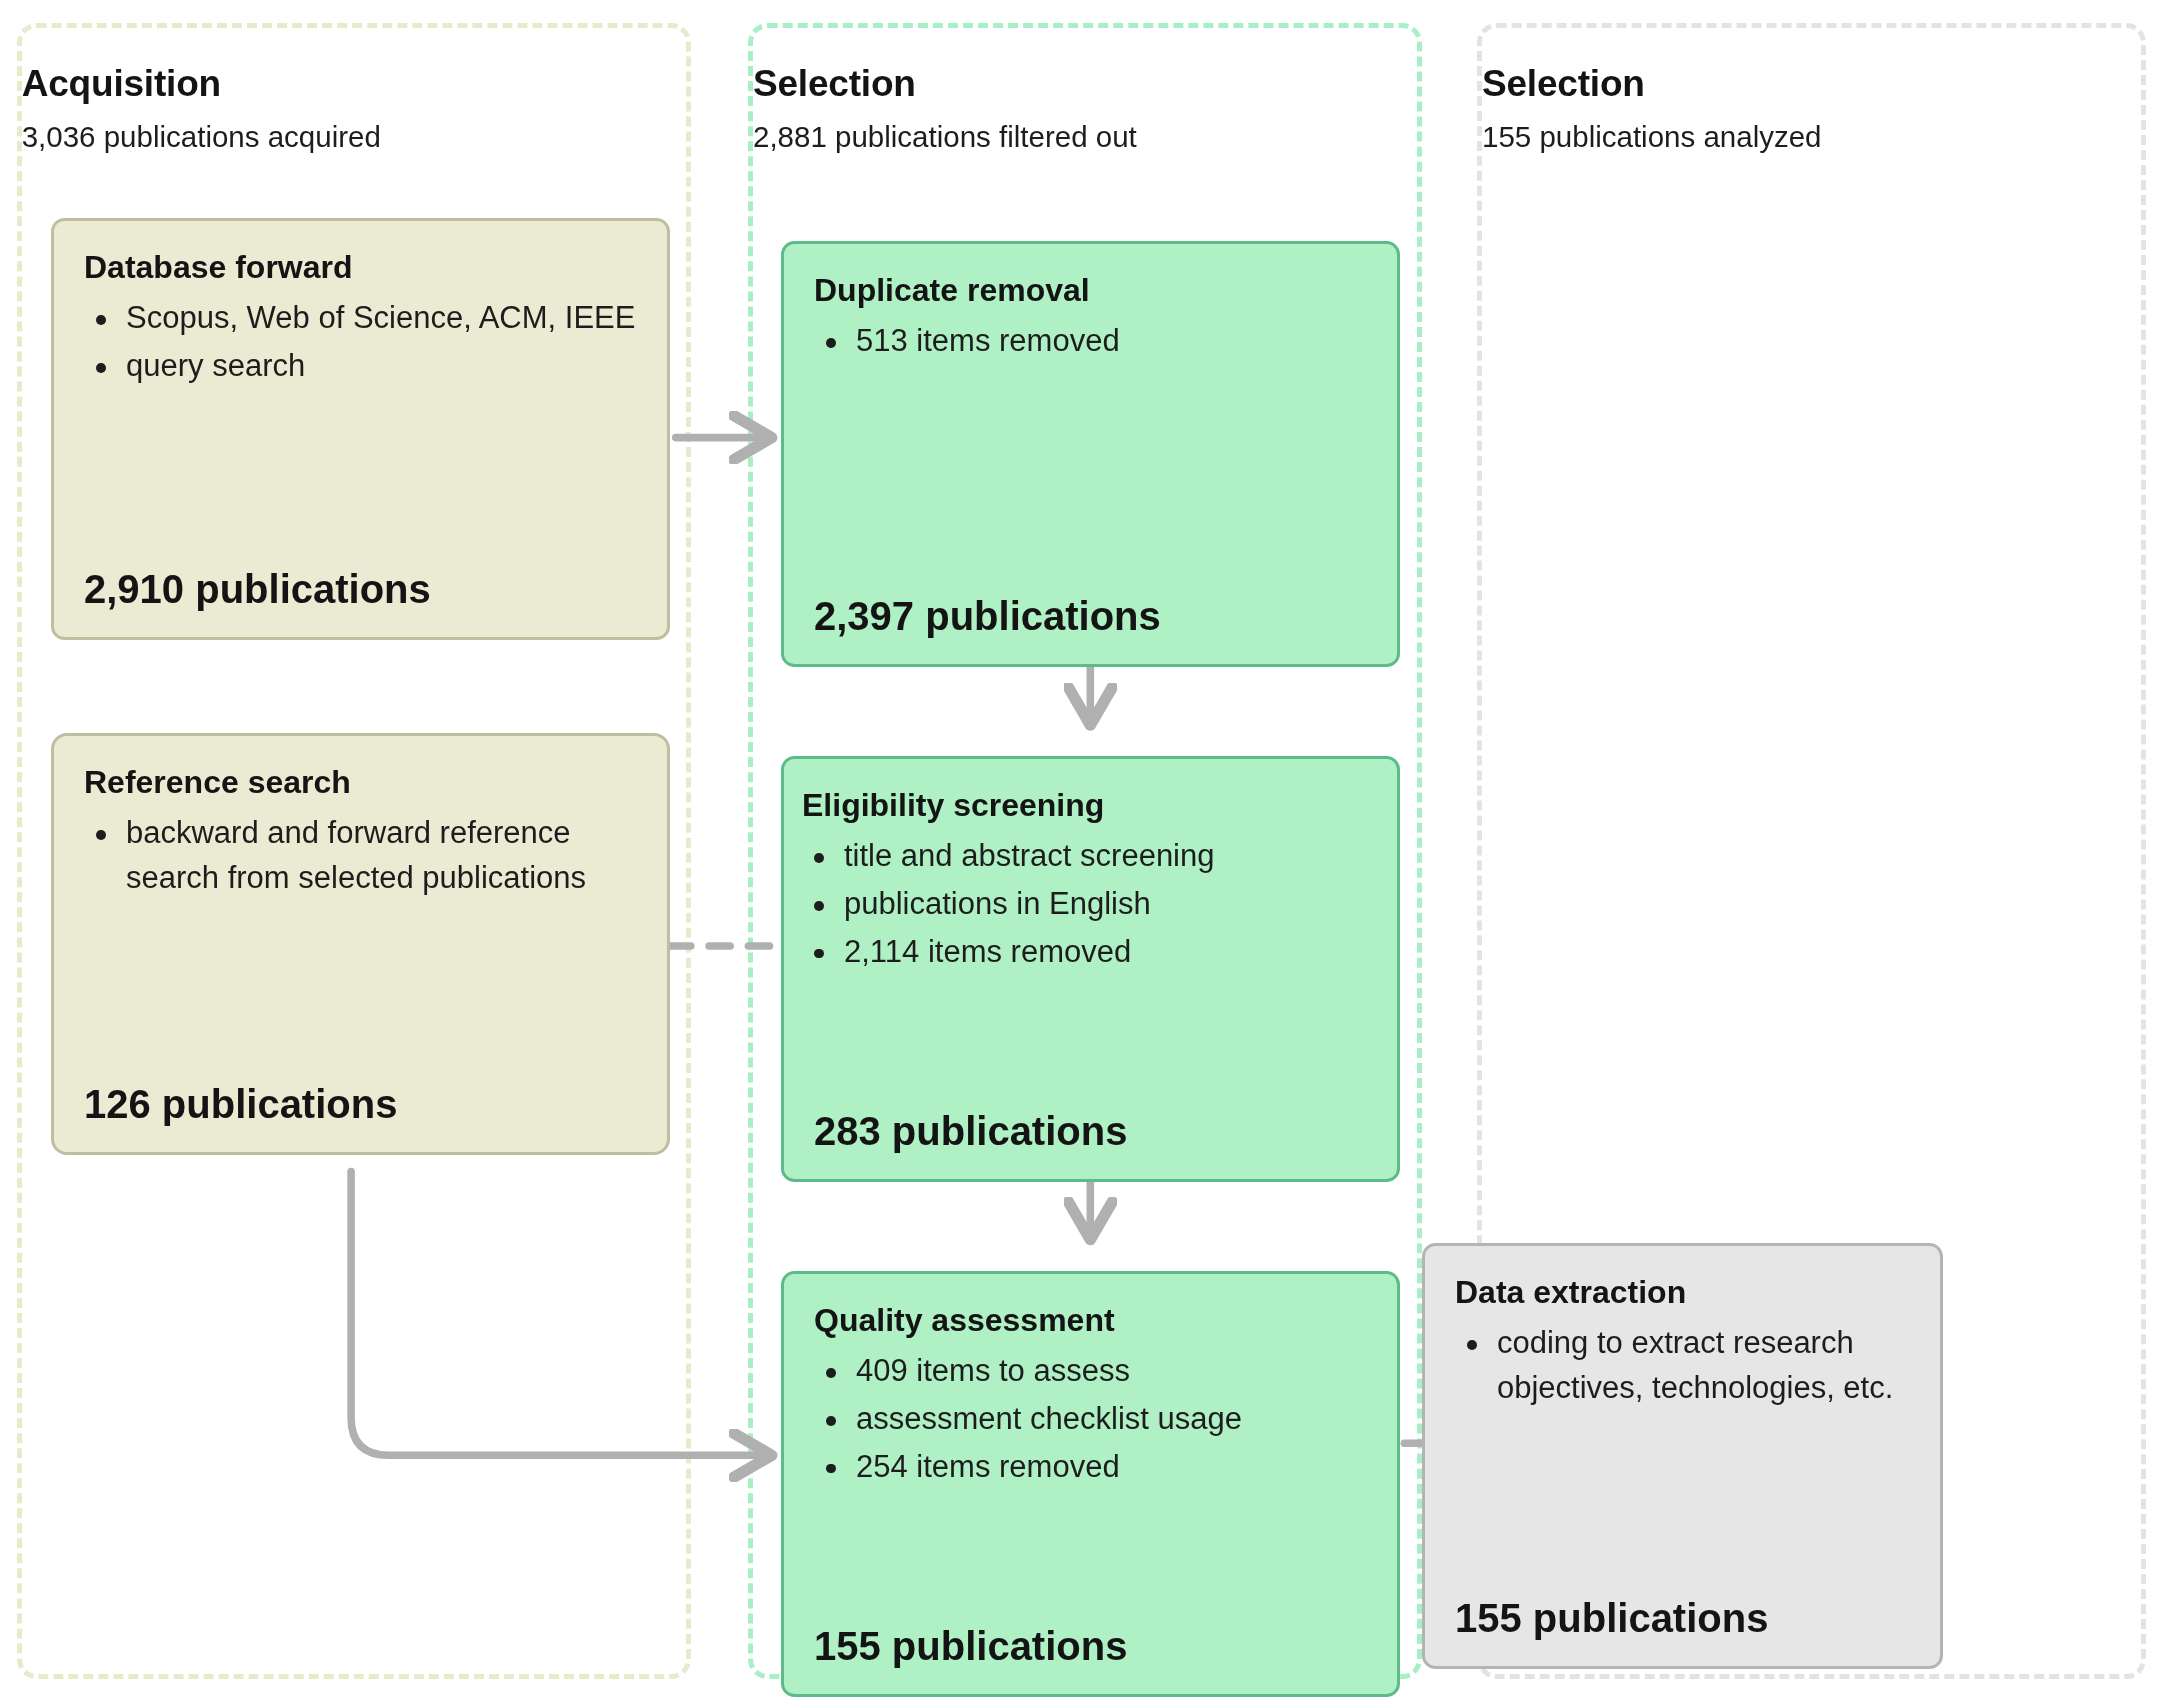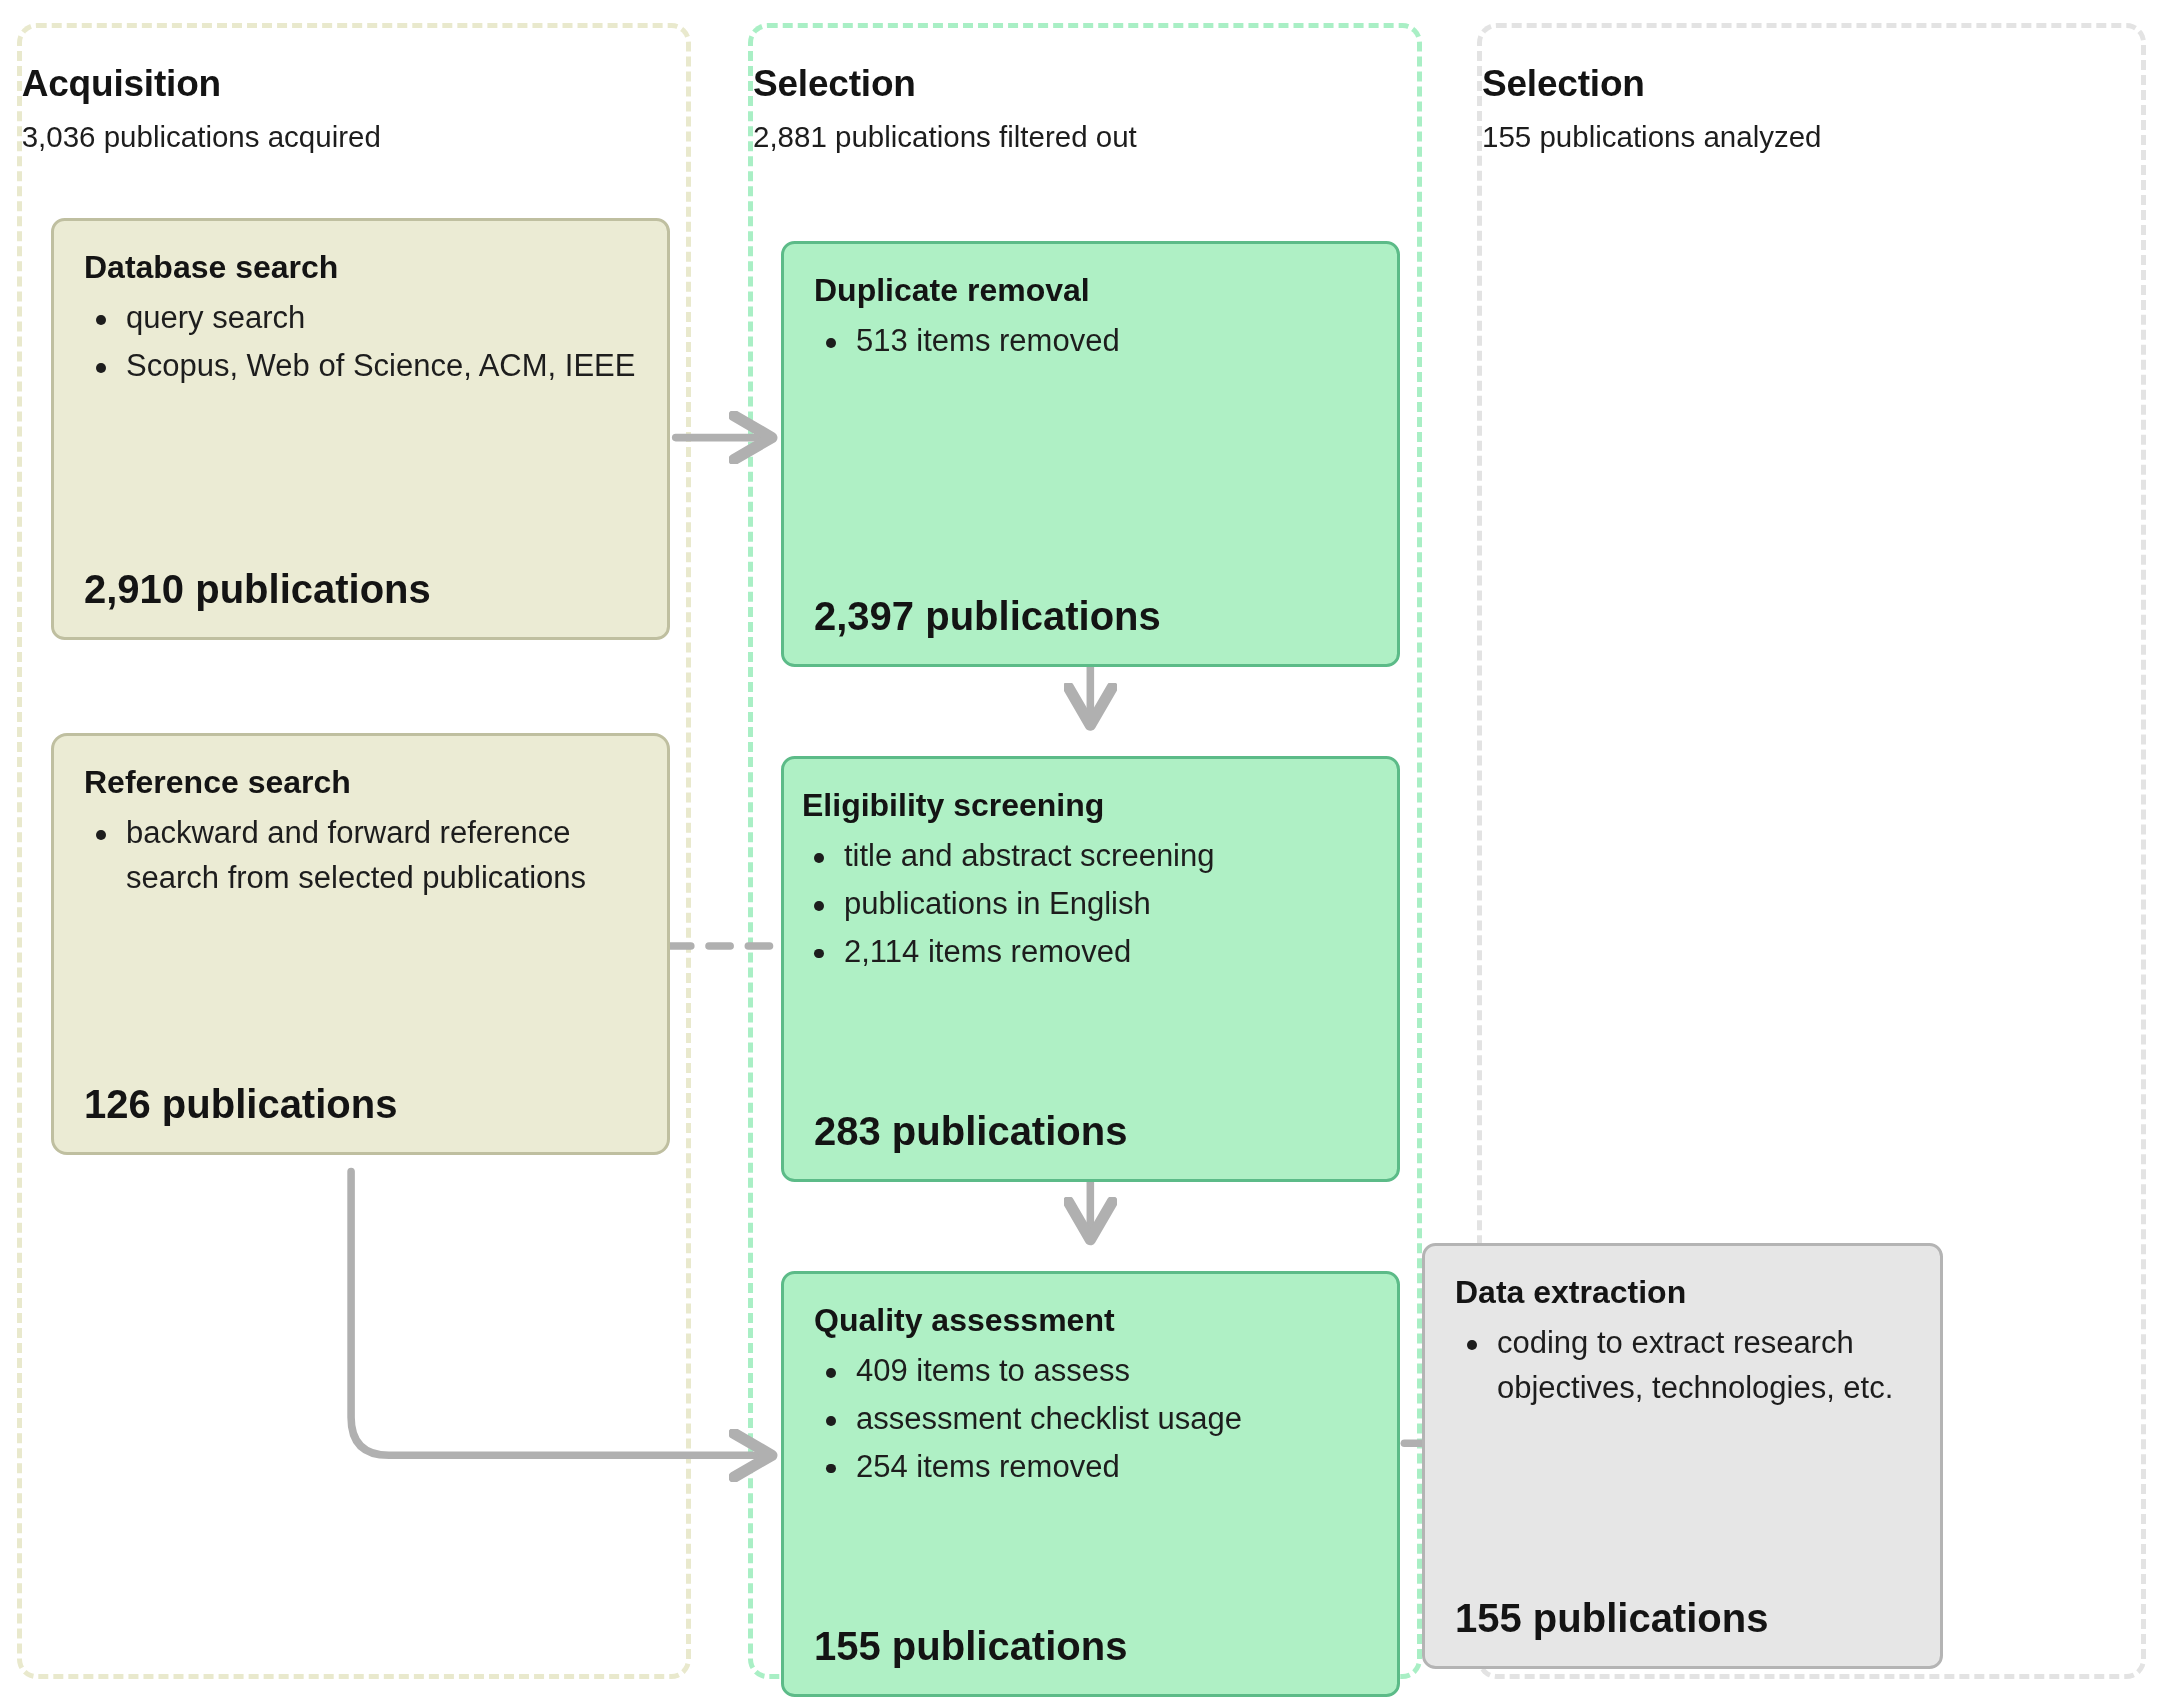--- a/index.html
+++ b/index.html
@@ -179,24 +179,24 @@
     <g>
       <path d="M 464 1548 L 464 1873 Q 464 1923 514 1923 L 1016 1923" fill="none" stroke="#b0b0b0" stroke-width="10" stroke-linecap="round" stroke-linejoin="round" marker-end="url(#arrowhead)"></path>
     </g>
 
     <g>
       <line x1="1856" y1="1907" x2="1975" y2="1907" stroke="#b0b0b0" stroke-width="10" stroke-linecap="round" marker-end="url(#arrowhead)"></line>
     </g>
   </svg>
 
   <div class="card card-cream" id="card-database">
-    <div class="card-title">Database search</div>
-    <ul class="card-list">
+    <div class="card-title">Database forward</div>
+    <ul class="card-list">
+      <li><span class="bullet"></span><span>Scopus, Web of Science, ACM, IEEE</span></li>
       <li><span class="bullet"></span><span>query search</span></li>
-      <li><span class="bullet"></span><span>Scopus, Web of Science, ACM, IEEE</span></li>
     </ul>
     <div class="card-total">2,910 publications</div>
   </div>
 
   <div class="card card-cream" id="card-reference">
     <div class="card-title">Reference search</div>
     <ul class="card-list">
       <li><span class="bullet"></span><span>backward and forward reference search from selected publications</span></li>
     </ul>
     <div class="card-total">126 publications</div>

